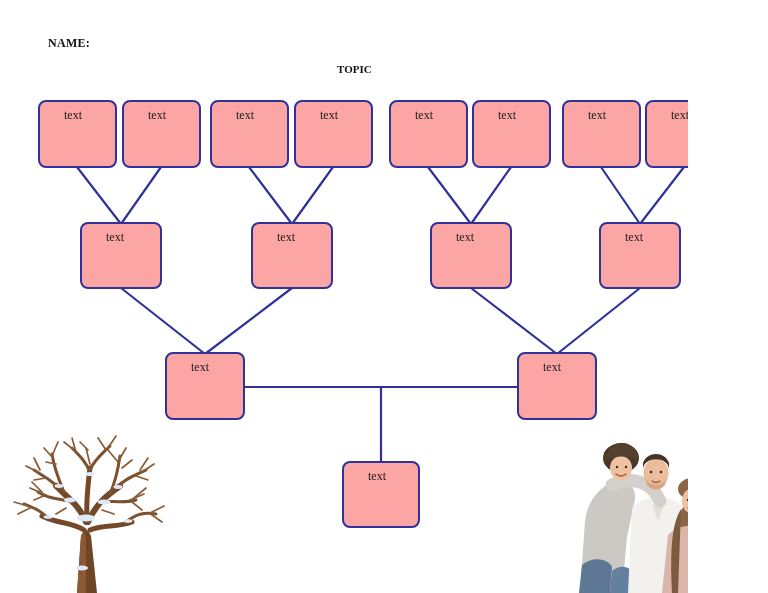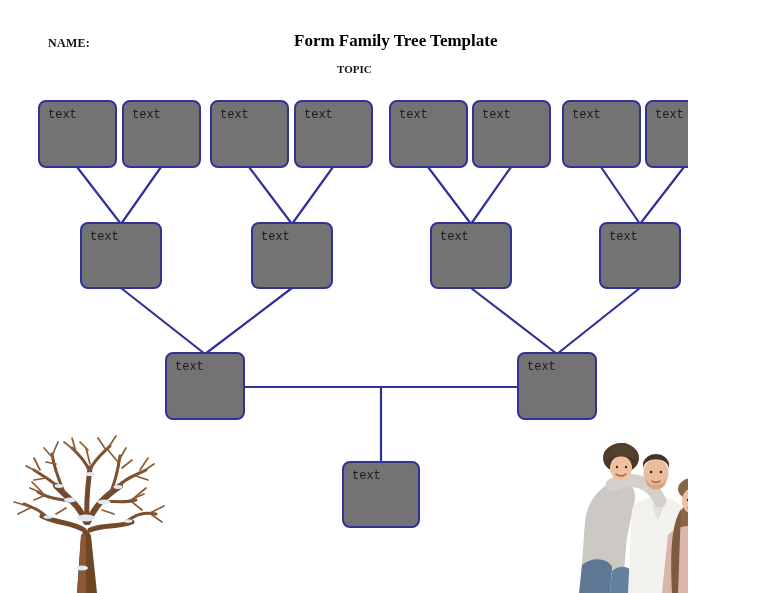--- a/index.html
+++ b/index.html
@@ -6,23 +6,23 @@
   .canvas{position:relative;width:688px;height:593px;background:#ffffff;overflow:hidden;
           font-family:"Liberation Serif",serif;}
   
   .name-label{position:absolute;left:48px;top:36px;font-size:12px;font-weight:bold;
               letter-spacing:.3px;color:#111;}
   .page-title{position:absolute;left:294px;top:31px;font-size:17px;font-weight:bold;color:#000;}
   .topic-label{position:absolute;left:337px;top:63px;font-size:11px;font-weight:bold;color:#111;}
   
   .connectors{position:absolute;left:0;top:0;z-index:1;}
   
-  .node{position:absolute;z-index:2;background:#737373;border:2px solid #31319a;
-        border-radius:8px;box-sizing:border-box;font-family:Liberation Mono, monospace;
-        font-size:12px;color:#1c1c1c;padding:6px 0 0 8px;cursor:text;}
+  .node{position:absolute;z-index:2;background:#fca5a5;border:2px solid #31319a;
+        border-radius:8px;box-sizing:border-box;font-family:Liberation Serif, serif;
+        font-size:12px;color:#1c1c1c;padding:6px 0 0 24px;cursor:text;}
   
   .g1{top:100px;width:79px;height:68px;}
   .g1-1{left:38px;}  .g1-2{left:122px;} .g1-3{left:210px;} .g1-4{left:294px;}
   .g1-5{left:389px;} .g1-6{left:472px;} .g1-7{left:562px;} .g1-8{left:645px;}
   
   .g2{top:222px;width:82px;height:67px;}
   .g2-1{left:80px;} .g2-2{left:251px;} .g2-3{left:430px;} .g2-4{left:599px;}
   
   .g3{top:352px;width:80px;height:68px;}
   .g3-1{left:165px;} .g3-2{left:517px;}
@@ -32,21 +32,20 @@
   
   .tree-art{position:absolute;left:2px;top:418px;z-index:0;}
   .family-art{position:absolute;left:552px;top:425px;z-index:0;}
 </style>
 </head>
 <body>
 
 <div class="canvas">
 
   <span class="name-label">NAME:</span>
-  <span class="page-title">Form Family Tree Template</span>
   <span class="topic-label">TOPIC</span>
 
   <svg class="connectors" width="768" height="593" viewBox="0 0 768 593">
     <g stroke="#31319a" stroke-width="2.2" fill="none" stroke-linecap="round">
 
       <path d="M77,167 L121,224"></path>  
         <path d="M161,167 L121,224"></path>
       <path d="M249,167 L292,224"></path> 
         <path d="M333,167 L292,224"></path>
       <path d="M428,167 L471,224"></path> 

